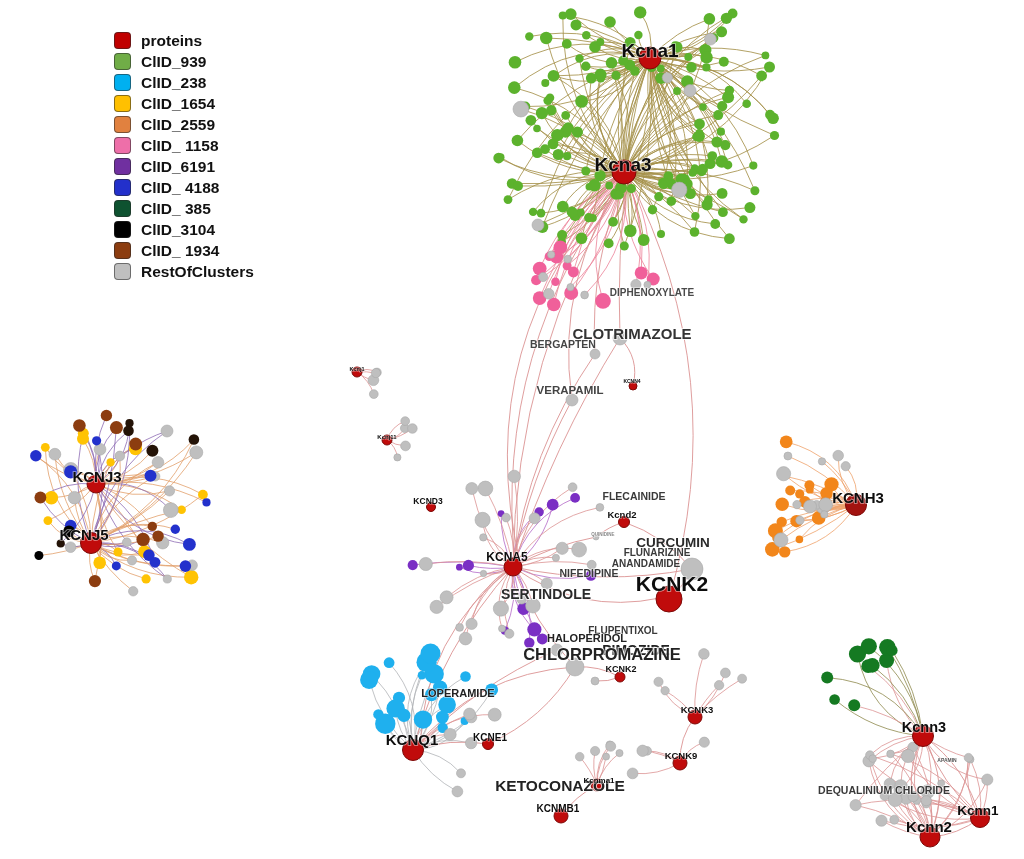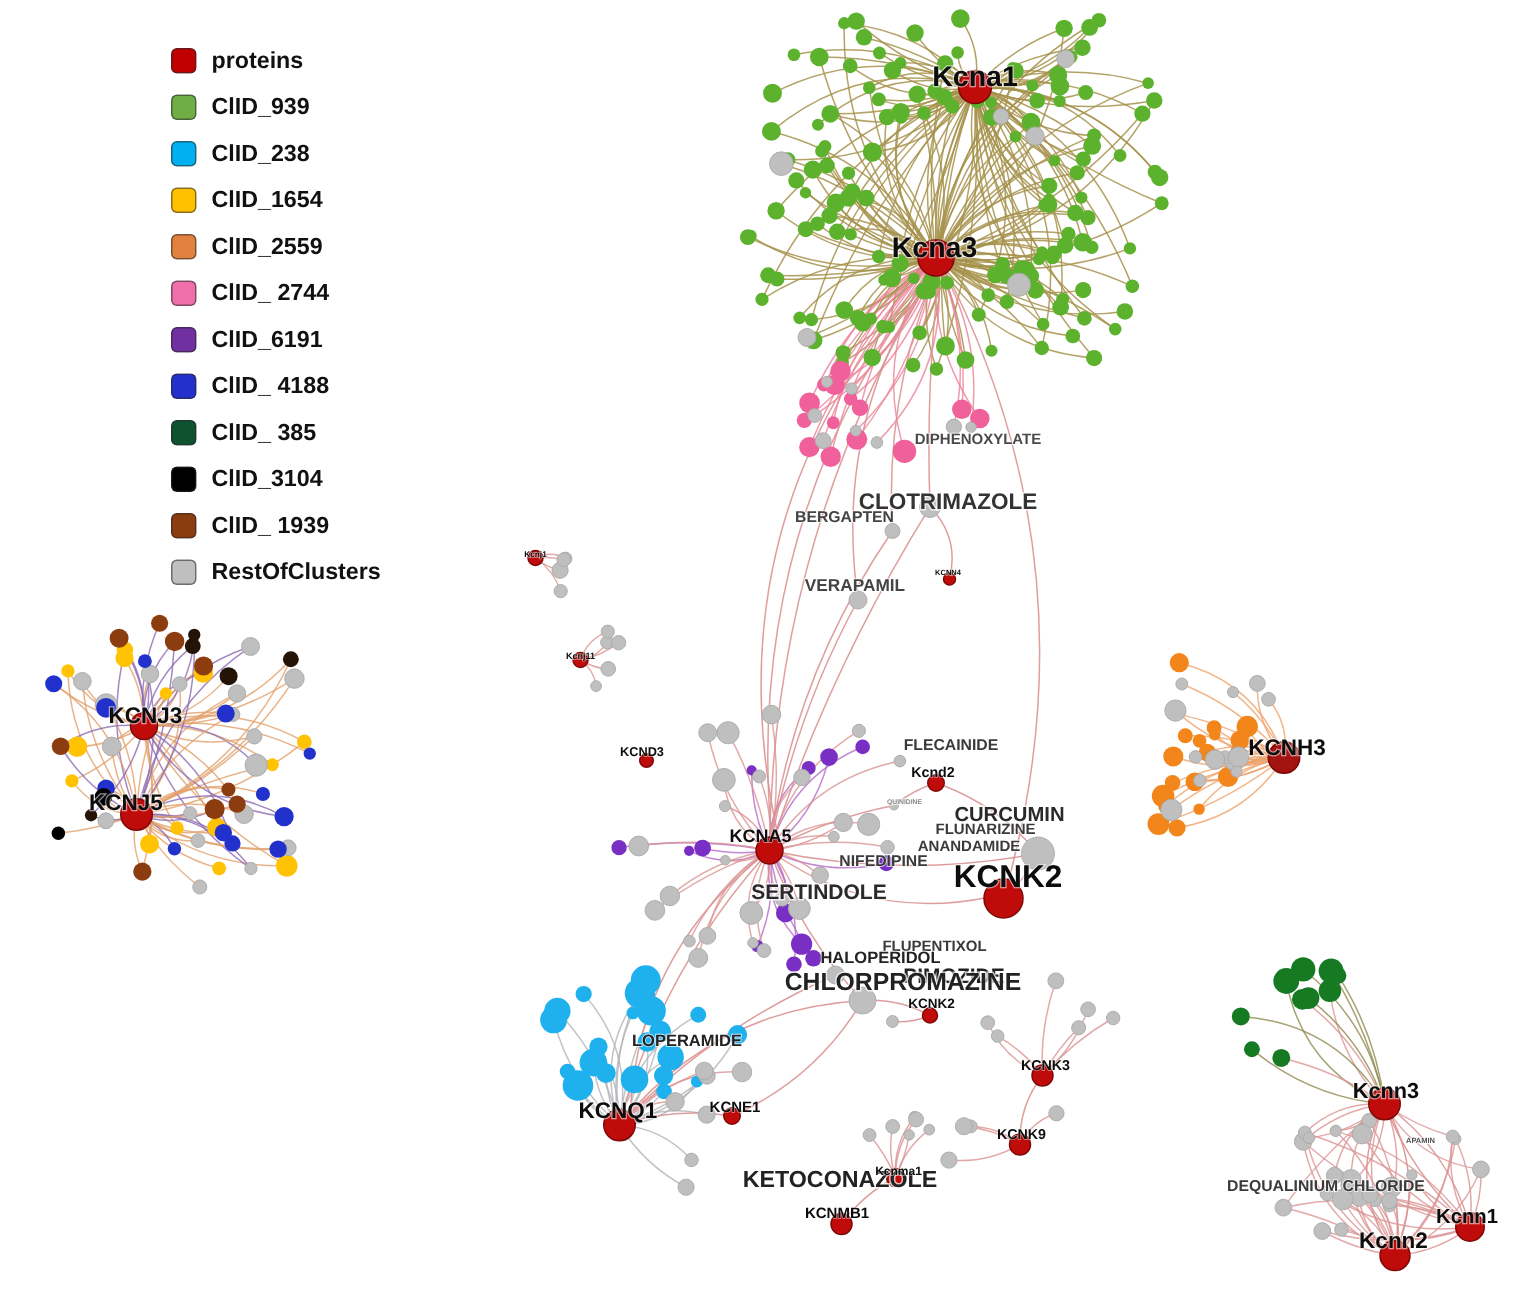--- a/index.html
+++ b/index.html
@@ -1,19 +1,19 @@
 <!DOCTYPE html>
 <html><head>
 <meta charset="utf-8">
 <style>
   html,body{margin:0;padding:0;background:#ffffff;}
   .stage{position:relative;width:1024px;height:859px;background:#ffffff;overflow:hidden;
          font-family:"Liberation Sans",sans-serif;}
   #net{position:absolute;left:0;top:0;}
-  .legend{position:absolute;left:114px;top:32px;display:flex;flex-direction:column;gap:14px;}
+  .legend{position:absolute;left:114px;top:32px;display:flex;flex-direction:column;gap:4px;}
   .lg-row{display:flex;align-items:center;gap:10px;height:17px;}
   .sw{width:17px;height:17px;border-radius:4px;border:1.5px solid rgba(40,40,40,.55);box-sizing:border-box;flex:0 0 17px;}
   .lb{font-size:15.5px;font-weight:700;color:#111;white-space:pre;}
 </style>
 </head>
 <body>
 
 <div class="stage">
   <svg id="net" width="1024" height="859" viewBox="0 0 1024 859">
       <g>
@@ -1074,40 +1074,40 @@
     <div class="lg-row">
         <span class="sw" style="background: rgb(255, 192, 0);"></span>
         <span class="lb">ClID_1654</span>
       </div>
     <div class="lg-row">
         <span class="sw" style="background: rgb(225, 129, 63);"></span>
         <span class="lb">ClID_2559</span>
       </div>
     <div class="lg-row">
         <span class="sw" style="background: rgb(238, 111, 169);"></span>
-        <span class="lb">ClID_ 2744</span>
+        <span class="lb">ClID_ 1158</span>
       </div>
     <div class="lg-row">
         <span class="sw" style="background: rgb(112, 48, 160);"></span>
         <span class="lb">ClID_6191</span>
       </div>
     <div class="lg-row">
         <span class="sw" style="background: rgb(35, 48, 203);"></span>
         <span class="lb">ClID_ 4188</span>
       </div>
     <div class="lg-row">
         <span class="sw" style="background: rgb(14, 82, 48);"></span>
         <span class="lb">ClID_ 385</span>
       </div>
     <div class="lg-row">
         <span class="sw" style="background: rgb(0, 0, 0);"></span>
         <span class="lb">ClID_3104</span>
       </div>
     <div class="lg-row">
         <span class="sw" style="background: rgb(140, 61, 16);"></span>
-        <span class="lb">ClID_ 1939</span>
+        <span class="lb">ClID_ 1934</span>
       </div>
     <div class="lg-row">
         <span class="sw" style="background: rgb(191, 191, 191);"></span>
         <span class="lb">RestOfClusters</span>
       </div>
   </div>
 </div>
 
 </body></html>

